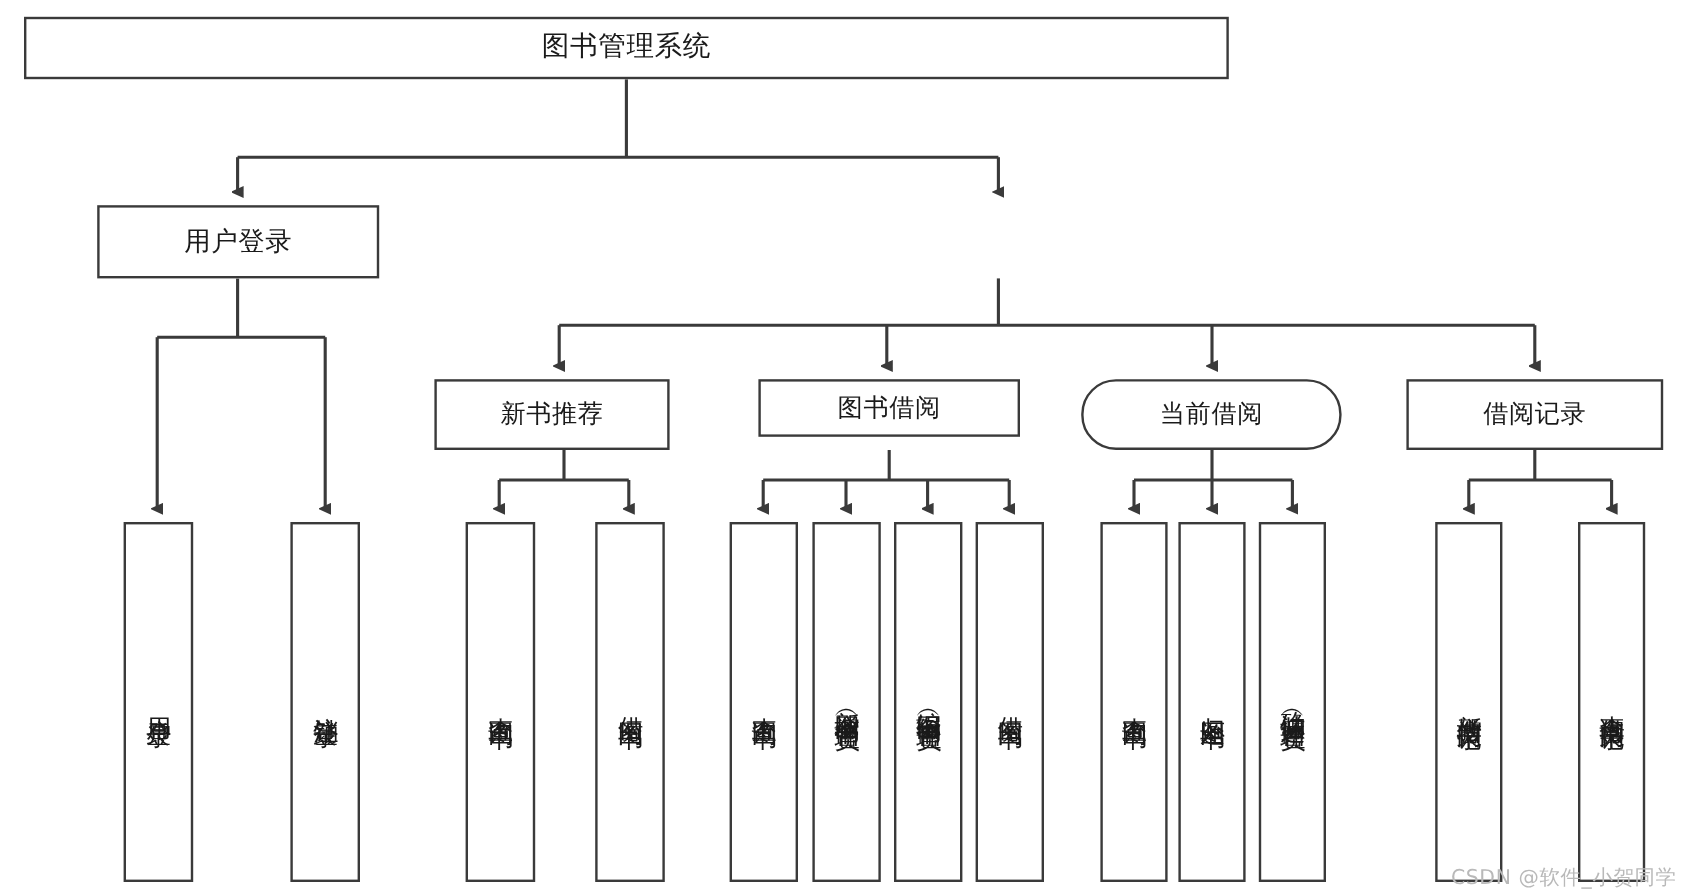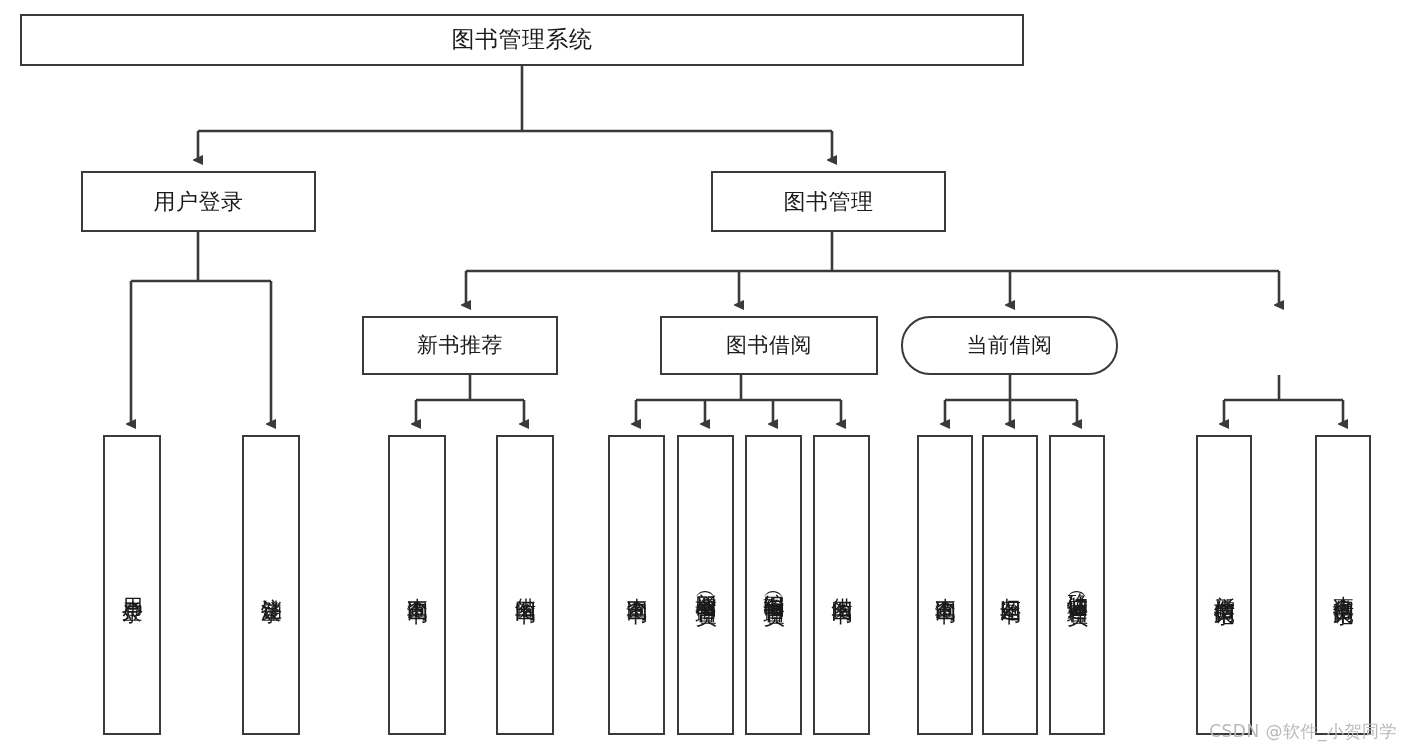--- a/index.html
+++ b/index.html
@@ -128,33 +128,33 @@
     </g>
   </svg>
 
   <div class="node root" style="left:20px; top:14px; width:1004px; height:52px;">
     <span class="node-label">图书管理系统</span>
   </div>
 
   <div class="node lvl1" style="left:81px; top:171px; width:235px; height:61px;">
     <span class="node-label">用户登录</span>
   </div>
-  <div class="node lvl1" style="left:711px; top:171px; width:235px; height:61px;">
-    <span class="node-label">图书管理</span>
-  </div>
 
   <div class="node lvl2" style="left:362px; top:316px; width:196px; height:59px;">
     <span class="node-label">新书推荐</span>
   </div>
-  <div class="node lvl2" style="left:660px; top:316px; width:218px; height:59px;">
+  <div class="node lvl2" style="left:632px; top:316px; width:218px; height:48px;">
     <span class="node-label">图书借阅</span>
   </div>
   <div class="node lvl2" style="left:901px; top:316px; width:217px; height:59px;border-radius:29px;">
     <span class="node-label">当前借阅</span>
   </div>
+  <div class="node lvl2" style="left:1172px; top:316px; width:214px; height:59px;">
+    <span class="node-label">借阅记录</span>
+  </div>
 
   <div class="node leaf" style="left:103px; top:435px; width:58px; height:300px;">
     <span class="node-label">用户登录</span>
   </div>
   <div class="node leaf" style="left:242px; top:435px; width:58px; height:300px;">
     <span class="node-label">注销登录</span>
   </div>
 
   <div class="node leaf" style="left:388px; top:435px; width:58px; height:300px;">
     <span class="node-label">查询图书</span>

